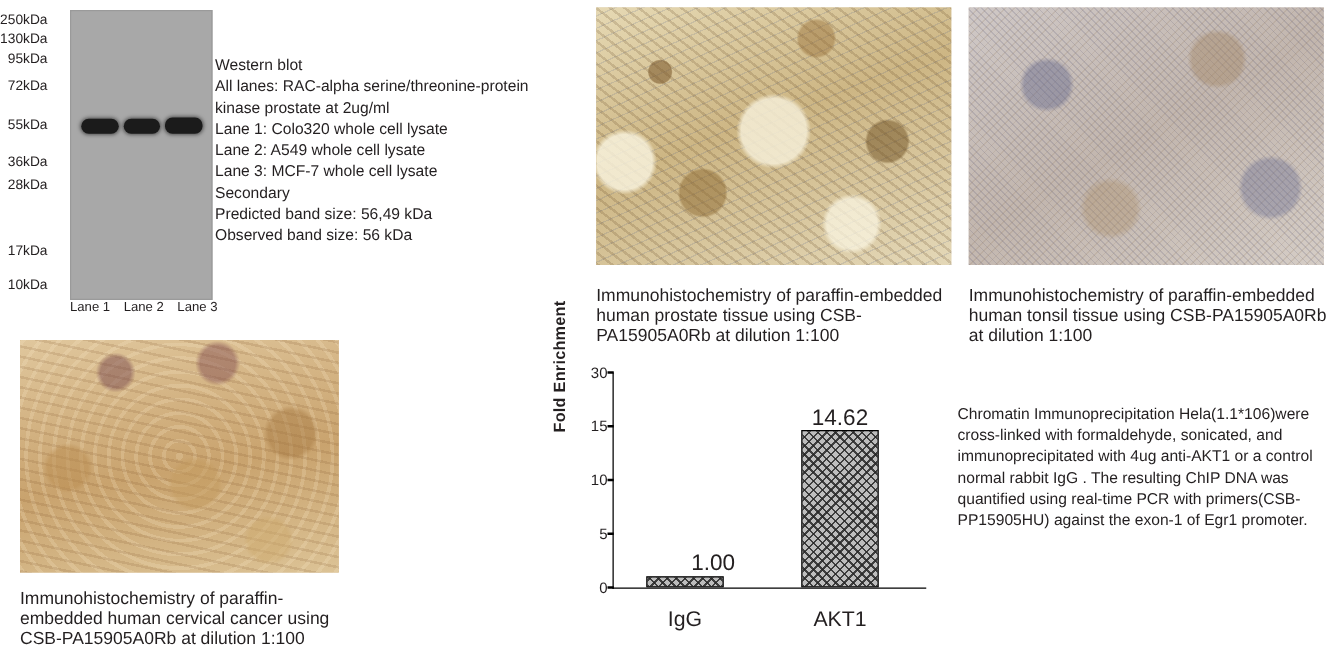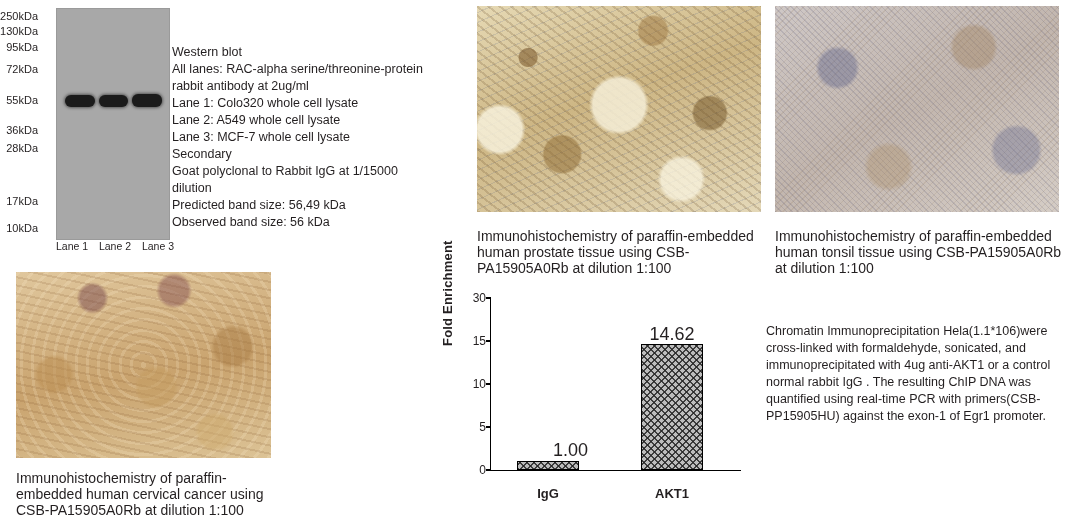--- a/index.html
+++ b/index.html
@@ -124,21 +124,21 @@
       repeating-linear-gradient(45deg, rgba(40,40,40,0.85) 0 1.4px, rgba(40,40,40,0) 1.4px 5px),
       repeating-linear-gradient(-45deg, rgba(40,40,40,0.85) 0 1.4px, rgba(40,40,40,0) 1.4px 5px);
     border: 1.2px solid #000;
     box-sizing: border-box;
   }
   .bar-value {
     position: absolute; width: 80px; text-align: center; font-size: 18px;
   }
   .xtick {
     position: absolute; top: 188px; width: 110px; text-align: center;
-    font-size: 13px; font-weight: bold;
+    font-size: 17px; font-weight: normal;
   }
   #chip-caption {
     position: absolute; left: 766px; top: 323px; width: 290px;
     line-height: 17px; font-size: 12.5px;
   }
 </style>
 </head>
 <body>
 
 <div class="panel" id="wb-panel">
@@ -163,26 +163,25 @@
 
   <div id="wb-lanes">
     <span>Lane 1</span>
     <span>Lane 2</span>
     <span>Lane 3</span>
   </div>
 
   <div id="wb-caption">
     <div>Western blot</div>
     <div>All lanes: RAC-alpha serine/threonine-protein</div>
-    <div>rabbit antibody at 2ug/ml</div>
+    <div>kinase prostate at 2ug/ml</div>
     <div>Lane 1: Colo320 whole cell lysate</div>
     <div>Lane 2: A549 whole cell lysate</div>
     <div>Lane 3: MCF-7 whole cell lysate</div>
     <div>Secondary</div>
-    <div>Goat polyclonal to Rabbit IgG at 1/15000 dilution</div>
     <div>Predicted band size: 56,49 kDa</div>
     <div>Observed band size: 56 kDa</div>
   </div>
 </div>
 
 <div class="ihc-img tex-prostate" id="ihc1-img"></div>
 <div class="ihc-cap" id="ihc1-cap">Immunohistochemistry of paraffin-embedded human prostate tissue using CSB-PA15905A0Rb at dilution 1:100</div>
 
 <div class="ihc-img tex-tonsil" id="ihc2-img"></div>
 <div class="ihc-cap" id="ihc2-cap">Immunohistochemistry of paraffin-embedded human tonsil tissue using CSB-PA15905A0Rb at dilution 1:100</div>

